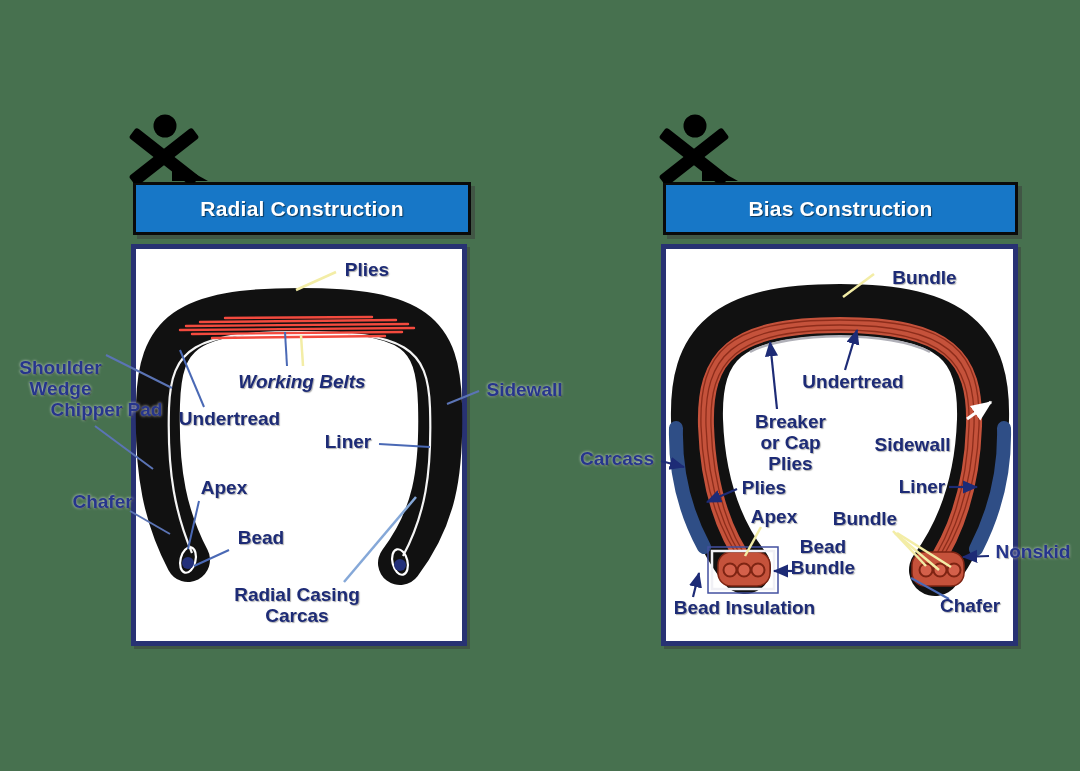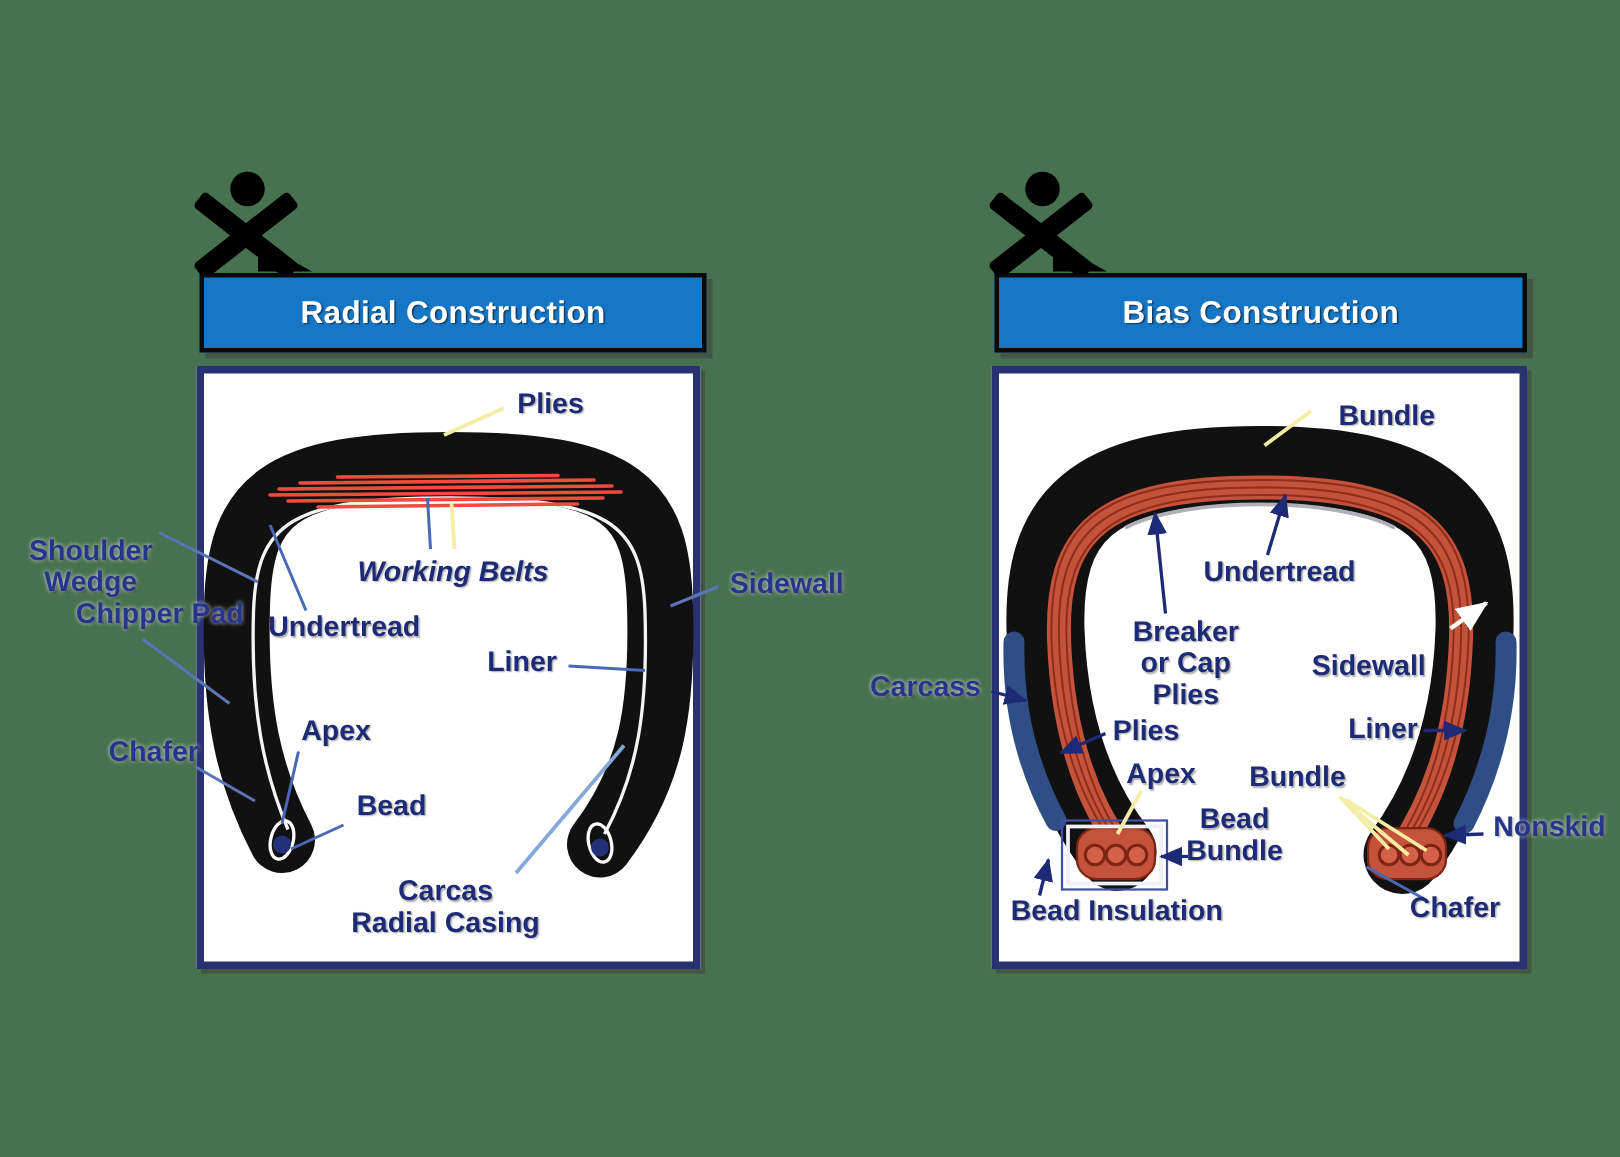--- a/index.html
+++ b/index.html
@@ -161,22 +161,22 @@
   <div>Wedge</div>
 </div>
 <div class="lbl outside" style="left:0px;top:399px;width:135px;margin-left:39px;">Chipper Pad</div>
 <div class="lbl outside" style="left:60px;top:491px;width:85px;">Chafer</div>
 <div class="lbl" style="left:227px;top:371px;width:150px;font-style:italic;">Working Belts</div>
 <div class="lbl" style="left:162px;top:408px;width:135px;">Undertread</div>
 <div class="lbl" style="left:318px;top:431px;width:60px;">Liner</div>
 <div class="lbl" style="left:190px;top:477px;width:68px;">Apex</div>
 <div class="lbl" style="left:228px;top:527px;width:66px;">Bead</div>
 <div class="lbl" style="left:212px;top:584px;width:170px;">
+  <div>Radial Casing</div>
   <div>Carcas</div>
-  <div>Radial Casing</div>
 </div>
 <div class="lbl outside" style="left:477px;top:379px;width:95px;">Sidewall</div>
 
 <div class="lbl" style="left:877px;top:267px;width:95px;">Bundle</div>
 <div class="lbl" style="left:793px;top:371px;width:120px;">Undertread</div>
 <div class="lbl" style="left:733px;top:411px;width:115px;">
   <div>Breaker</div>
   <div>or Cap</div>
   <div>Plies</div>
 </div>

